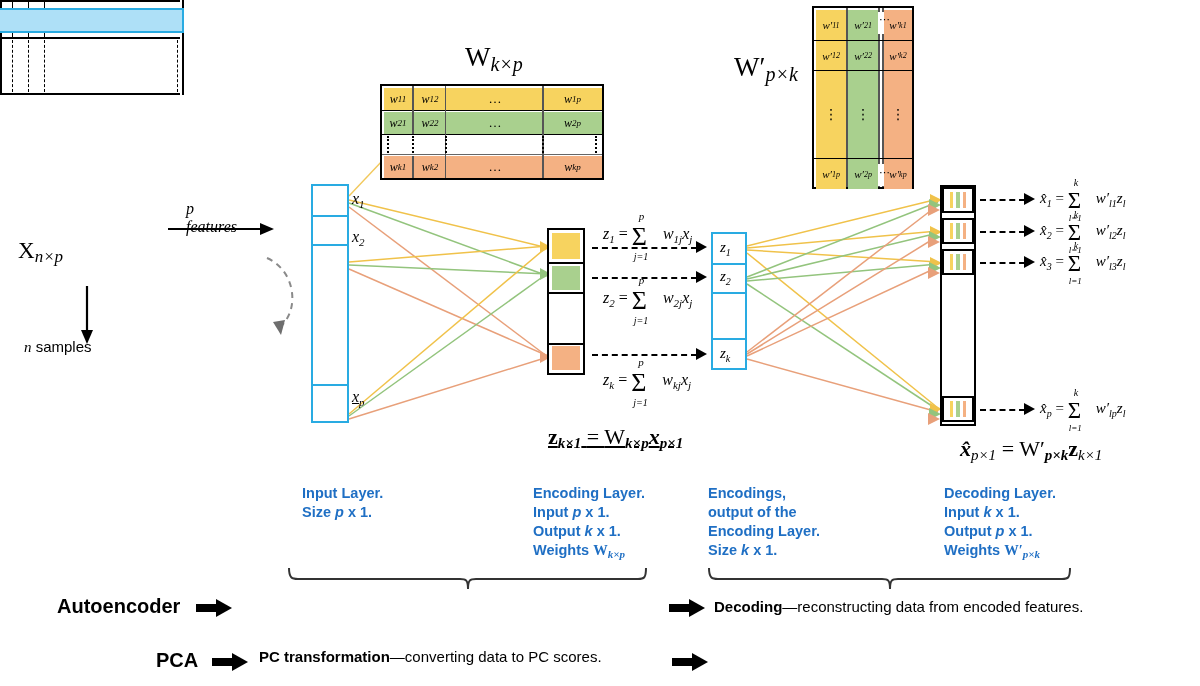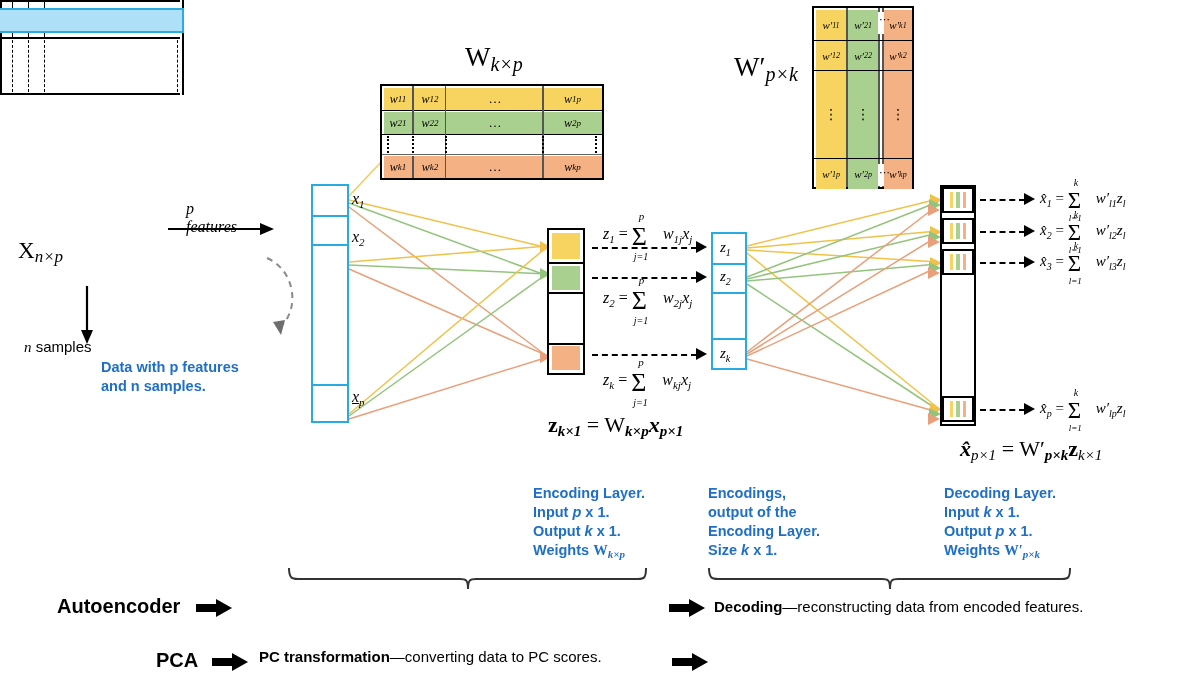--- a/index.html
+++ b/index.html
@@ -161,24 +161,20 @@
     </div>
 
     <svg class="abs" style="left:80px;top:286px;width:16px;height:60px">
       <line x1="7" y1="0" x2="7" y2="44" stroke="#000" stroke-width="2.2"></line>
       <polygon points="1,44 13,44 7,58" fill="#000"></polygon>
     </svg>
     <div class="abs" style="left:24px;top:338px;font-size:15px;">
       <span class="mathit">n</span> <span>samples</span>
     </div>
 
-    <div class="abs blue" style="left:101px;top:358px;width:200px;">
-      <div><span>Data with p features</span></div>
-      <div><span>and n samples.</span></div>
-    </div>
 
     <svg class="abs" style="left:265px;top:250px;width:60px;height:110px">
       <path d="M2,8 C30,20 36,60 14,78" stroke="#8A8A8A" stroke-width="2" stroke-dasharray="6,5" fill="none"></path>
       <polygon points="20,70 16,85 8,72" fill="#6E6E6E"></polygon>
     </svg>
   </div>
 
   <div class="abs" style="left:380px;top:84px;">
     <div class="bigtitle" style="left:85px;top:-42px;font-size:27px;">
       <span>W</span><span class="mathit" style="font-size:20px;vertical-align:-5px;">k×p</span>
@@ -317,21 +313,21 @@
     <span class="mathit" style="margin-left:12px;">w</span><sub style="font-size:11px"><span class="mathit">kj</span></sub><span class="mathit">x</span><sub style="font-size:11px"><span class="mathit">j</span></sub>
   </div>
 
   <div class="dashline" style="left:592px;top:247px;width:105px;"></div>
   <div class="arrowhead" style="left:696px;top:241px;"></div>
   <div class="dashline" style="left:592px;top:277px;width:105px;"></div>
   <div class="arrowhead" style="left:696px;top:271px;"></div>
   <div class="dashline" style="left:592px;top:354px;width:105px;"></div>
   <div class="arrowhead" style="left:696px;top:348px;"></div>
 
-  <div class="eq" style="left:548px;top:412px;font-size:22px;font-weight:700;">
+  <div class="eq" style="left:548px;top:424px;font-size:22px;font-weight:700;text-decoration:underline;">
     <span class="serif" style="font-weight:700;">z</span><span class="mathit" style="font-size:15px;vertical-align:-4px;">k×1</span>
     <span style="font-weight:400;"> = </span>
     <span class="serif" style="font-weight:400;">W</span><span class="mathit" style="font-size:15px;vertical-align:-4px;">k×p</span><span class="mathit" style="font-weight:700;">x</span><span class="mathit" style="font-size:15px;vertical-align:-4px;">p×1</span>
   </div>
 
   <div class="col-blue" style="left:711px;top:232px;width:36px;height:138px;">
     <div class="divider-blue" style="top:29px;"></div>
     <div class="divider-blue" style="top:58px;"></div>
     <div class="divider-blue" style="top:104px;"></div>
   </div>
@@ -427,20 +423,24 @@
     </span>
     <span class="mathit" style="margin-left:11px;">w′</span><sub style="font-size:10px"><span class="mathit">lp</span></sub><span class="mathit">z</span><sub style="font-size:10px"><span class="mathit">l</span></sub>
   </div>
 
   <div class="eq" style="left:960px;top:436px;font-size:22px;font-weight:700;text-align:center;">
     <span class="mathit" style="font-weight:700;">x̂</span><span class="mathit" style="font-size:15px;vertical-align:-4px;font-weight:400;">p×1</span>
     <span style="font-weight:400;"> = </span>
     <span class="serif" style="font-weight:400;">W′</span><span class="mathit" style="font-size:15px;vertical-align:-4px;">p×k</span><span class="serif" style="font-weight:700;">z</span><span class="mathit" style="font-size:15px;vertical-align:-4px;font-weight:400;">k×1</span>
   </div>
 
+  <div class="abs blue" style="left:302px;top:484px;width:190px;">
+    <div>Input Layer.</div>
+    <div>Size <span class="ital">p</span> x 1.</div>
+  </div>
 
   <div class="abs blue" style="left:533px;top:484px;width:190px;">
     <div>Encoding Layer.</div>
     <div>Input <span class="ital">p</span> x 1.</div>
     <div>Output <span class="ital">k</span> x 1.</div>
     <div>Weights <span class="serif">W</span><span class="mathit" style="font-size:11px;vertical-align:-3px;">k×p</span></div>
   </div>
 
   <div class="abs blue" style="left:708px;top:484px;width:180px;">
     <div><b>Encodings,</b></div>

